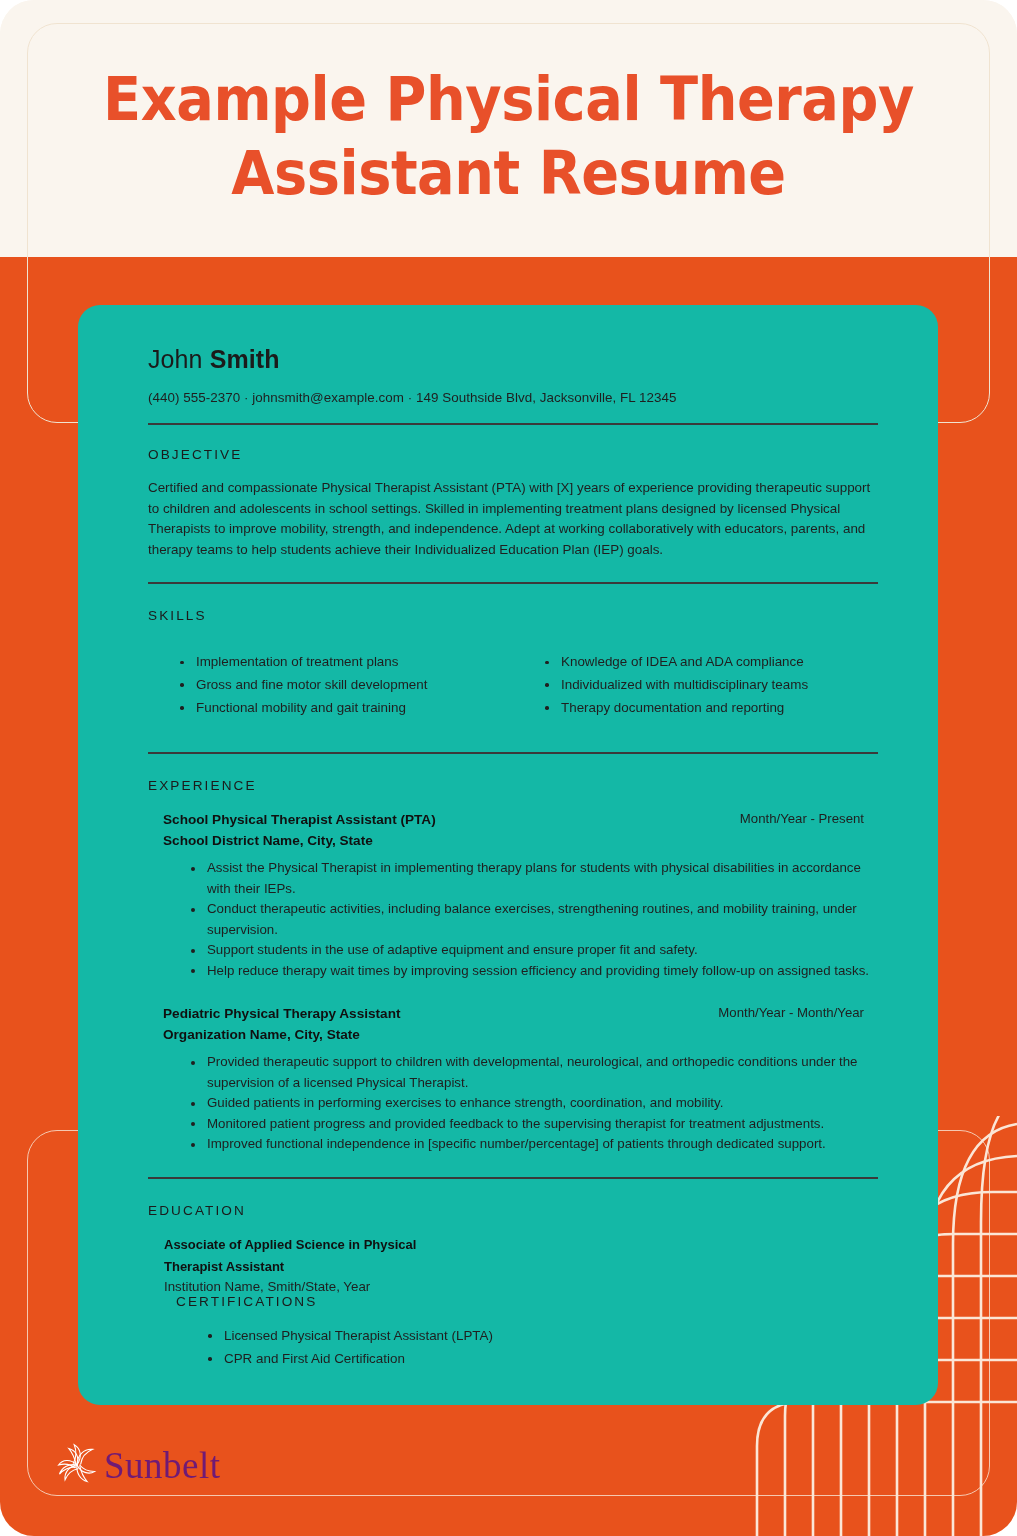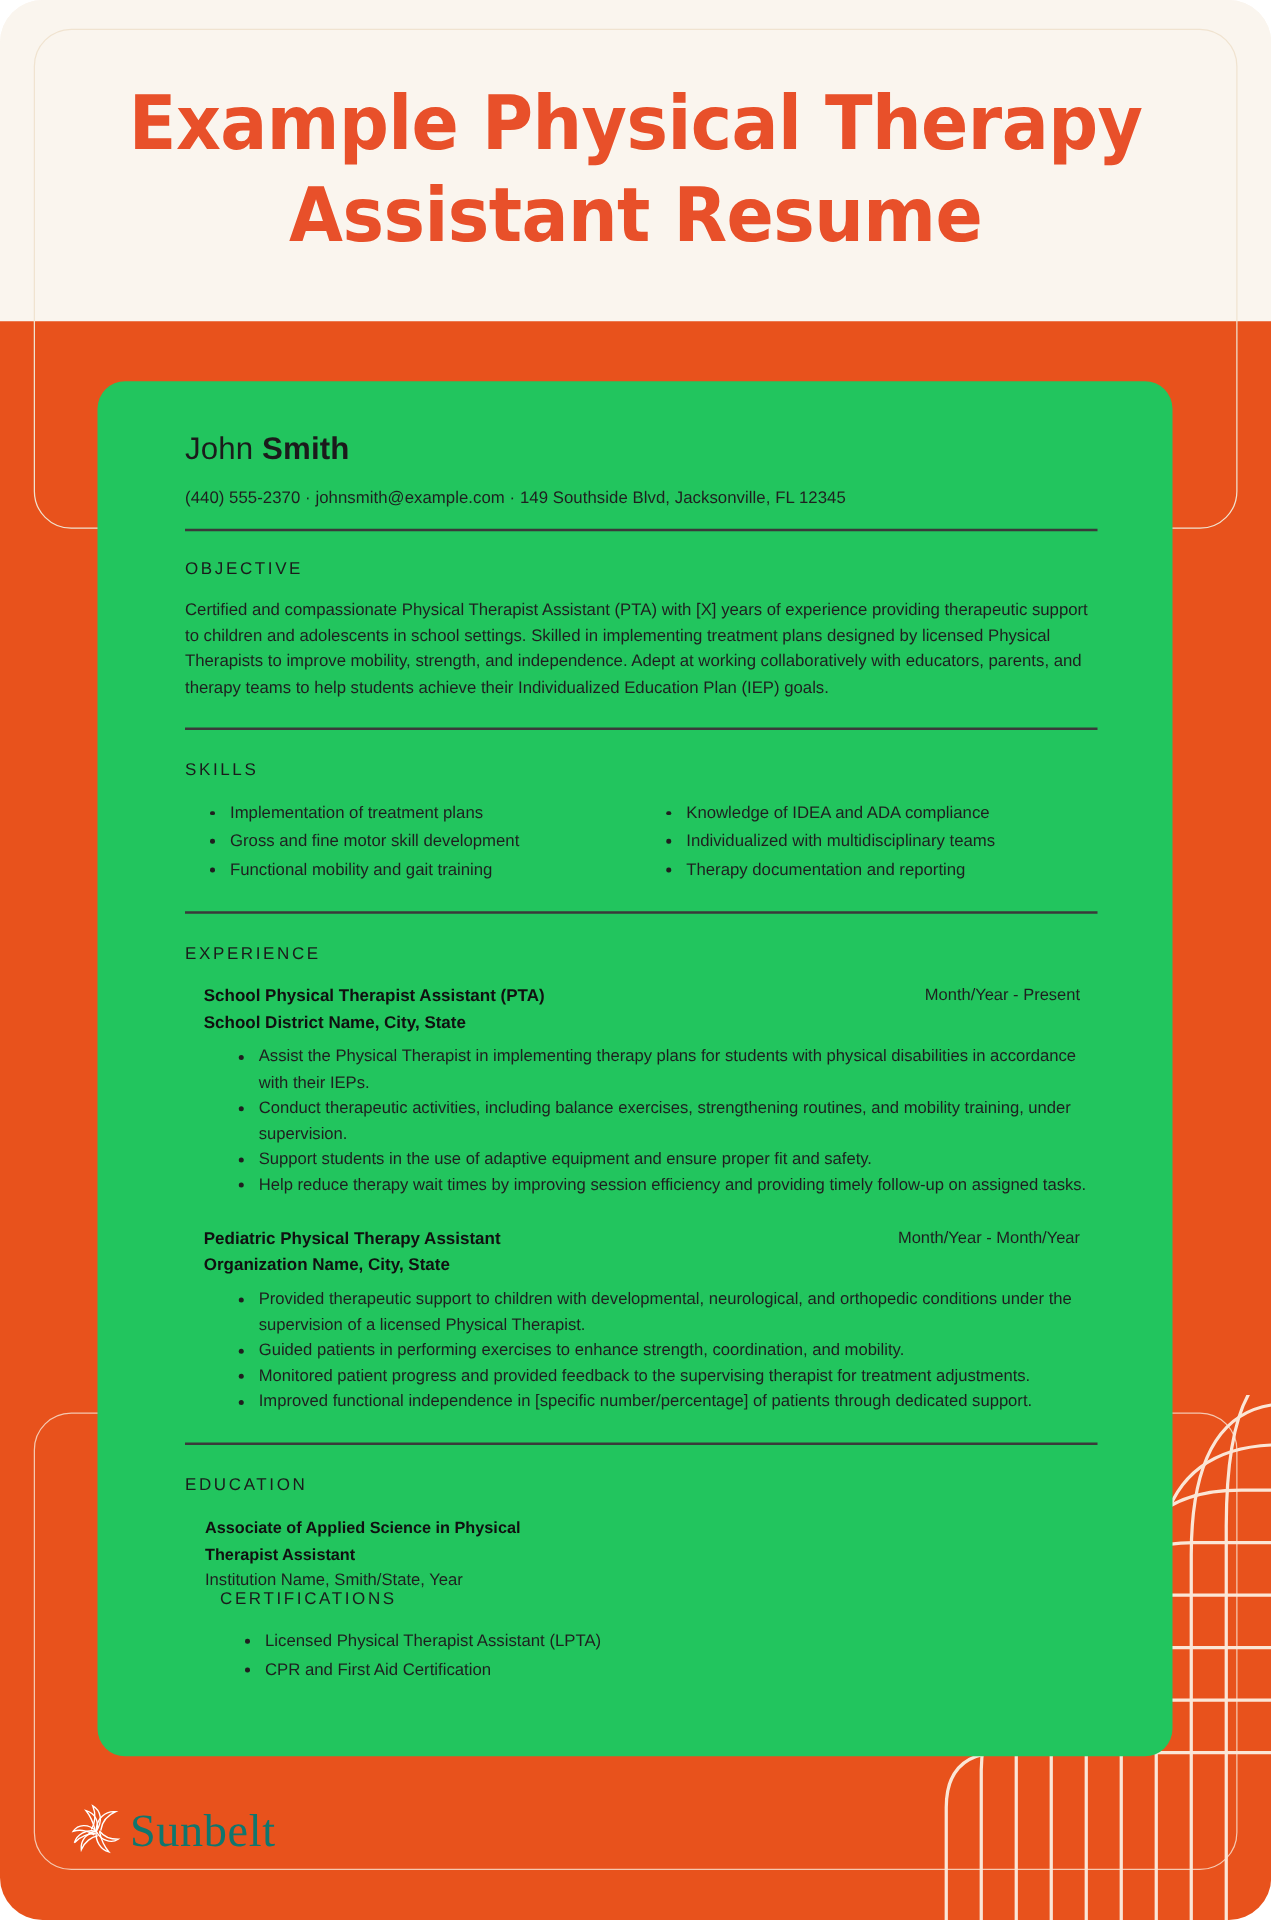--- a/index.html
+++ b/index.html
@@ -96,21 +96,21 @@
     pointer-events: none;
   }
   .deco svg { display: block; width: 300px; height: 420px; }
 
   
   .resume-card {
     position: absolute;
     left: 78px; top: 305px;
     width: 860px;
     height: 1100px;
-    background: #22c55e;
+    background: #14b8a6;
     border-radius: 22px;
     z-index: 5;
     padding: 40px 60px 30px 70px;
   }
 
   .r-name {
     font-family: "Liberation Sans", sans-serif;
     font-size: 25px;
     color: #1b1b1b;
     font-weight: 400;
@@ -150,21 +150,21 @@
   }
 
   
   .skills-cols {
     display: flex;
     gap: 0;
     margin: 0 0 2px 0;
   }
   .skills-col { width: 50%; }
   ul.bullets {
-    margin: 0;
+    margin: 12px;
     padding-left: 36px;
     list-style: none;
   }
   ul.bullets li {
     position: relative;
     font-size: 13.4px;
     line-height: 21.8px;
     color: #1f1f1f;
     margin: 0 0 1px 0;
   }
@@ -246,21 +246,21 @@
   .logo {
     position: absolute;
     left: 54px; bottom: 48px;
     display: flex;
     align-items: center;
     gap: 4px;
     z-index: 6;
   }
   .logo-mark { width: 46px; height: 46px; display: block; }
   .logo-word {
-    color: #0f766e;
+    color: #701a75;
     font-family: "Liberation Serif", serif;
     font-size: 37px;
     line-height: 37px;
     letter-spacing: .5px;
   }
 </style>
 </head>
 <body>
 
 <div id="page">

